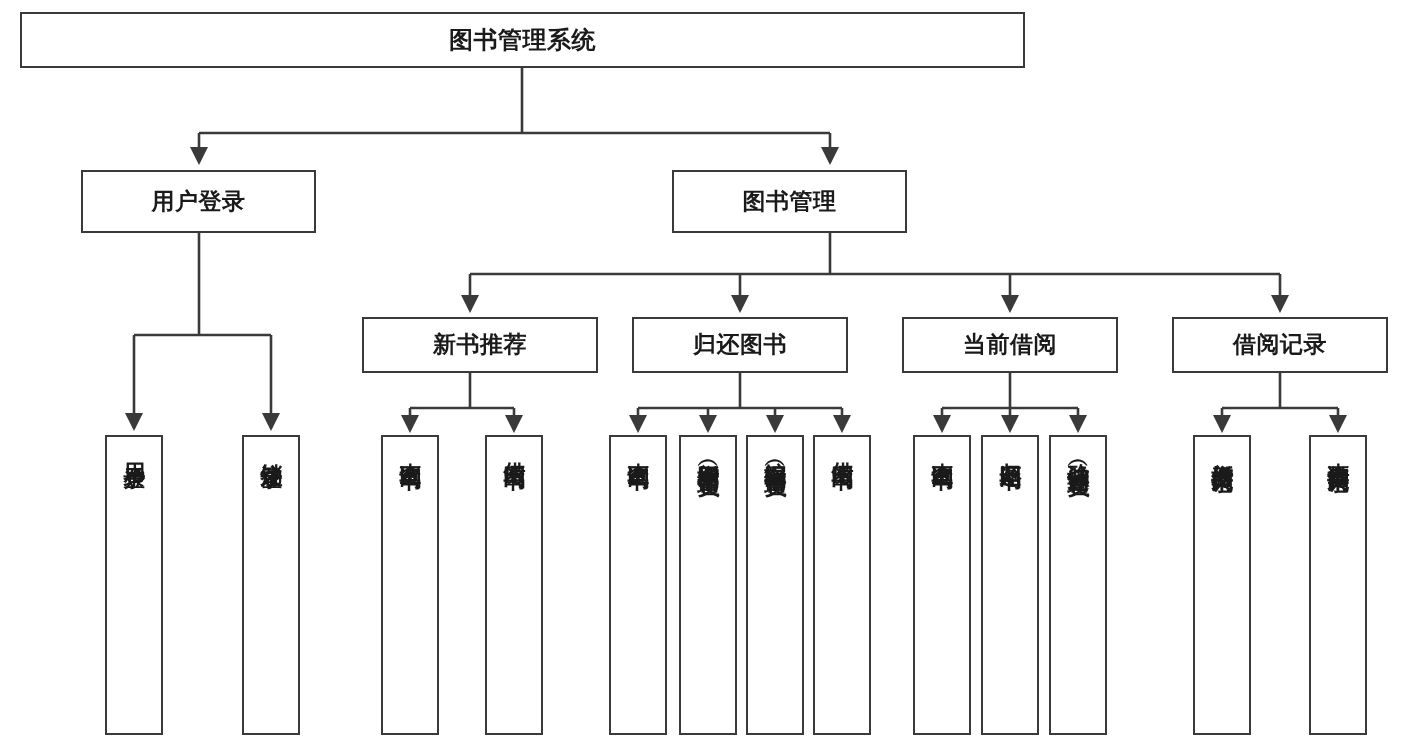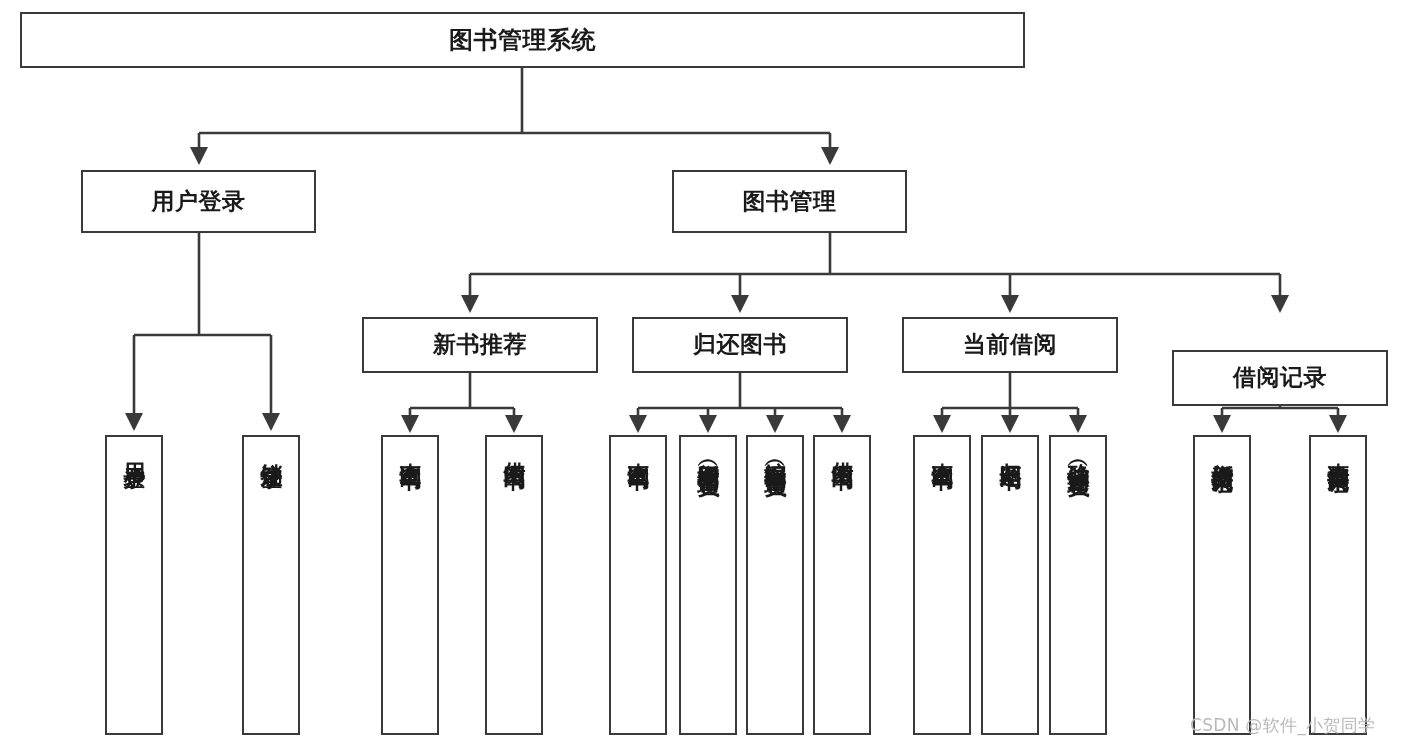--- a/index.html
+++ b/index.html
@@ -146,21 +146,21 @@
 
   <div class="node horiz" style="left:362px; top:317px; width:236px; height:56px;">
     <span class="label">新书推荐</span>
   </div>
   <div class="node horiz" style="left:632px; top:317px; width:216px; height:56px;">
     <span class="label">归还图书</span>
   </div>
   <div class="node horiz" style="left:902px; top:317px; width:216px; height:56px;">
     <span class="label">当前借阅</span>
   </div>
-  <div class="node horiz" style="left:1172px; top:317px; width:216px; height:56px;margin-top:33px;">
+  <div class="node horiz" style="left:1172px; top:317px; width:216px; height:56px;">
     <span class="label">借阅记录</span>
   </div>
 
   <div class="node vert" style="left:105px; top:435px; width:58px; height:300px;">
     <span class="label">用户登录</span>
   </div>
   <div class="node vert" style="left:242px; top:435px; width:58px; height:300px;">
     <span class="label">注销登录</span>
   </div>
 
@@ -194,15 +194,14 @@
     <span class="label">确认归还（管理员）</span>
   </div>
 
   <div class="node vert" style="left:1193px; top:435px; width:58px; height:300px;">
     <span class="label">新增借阅记录</span>
   </div>
   <div class="node vert" style="left:1309px; top:435px; width:58px; height:300px;">
     <span class="label">查询借阅记录</span>
   </div>
 
-  <div class="watermark">CSDN @软件_小贺同学</div>
 
 </div>
 
 </body></html>

